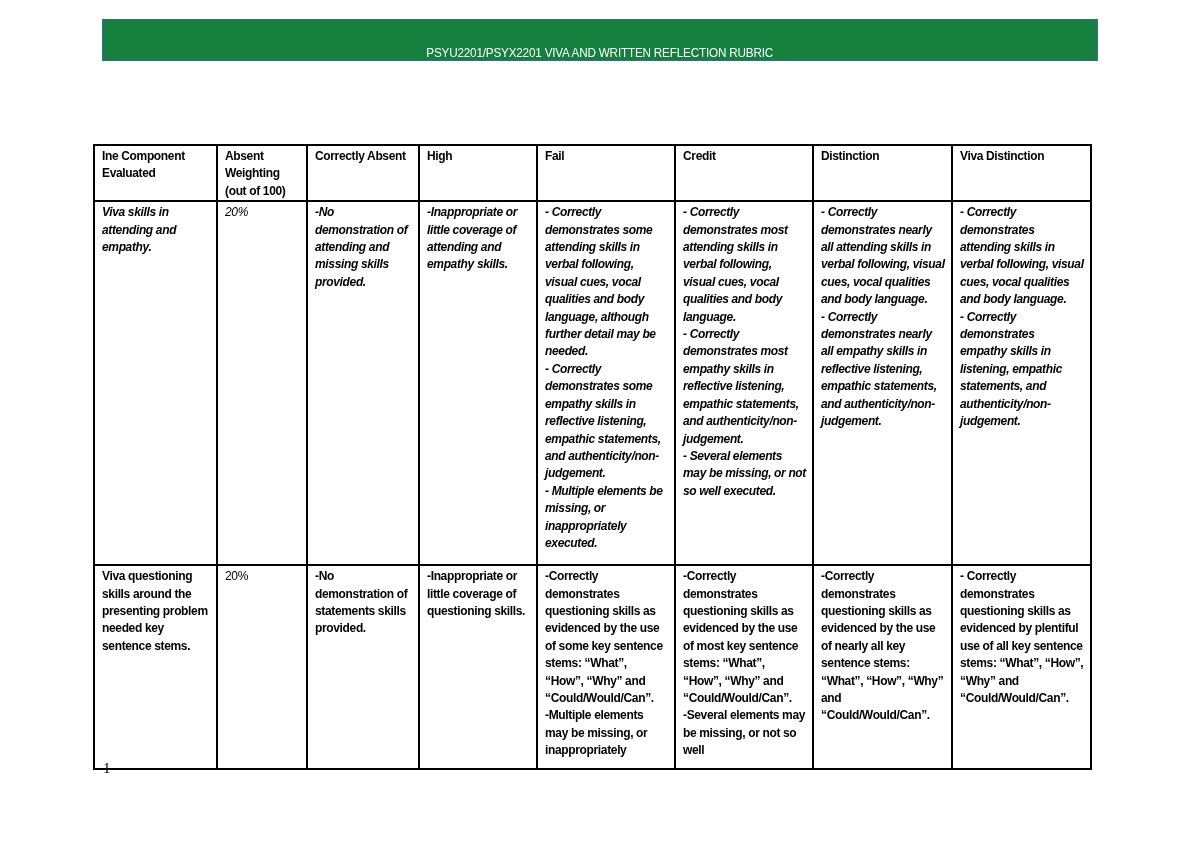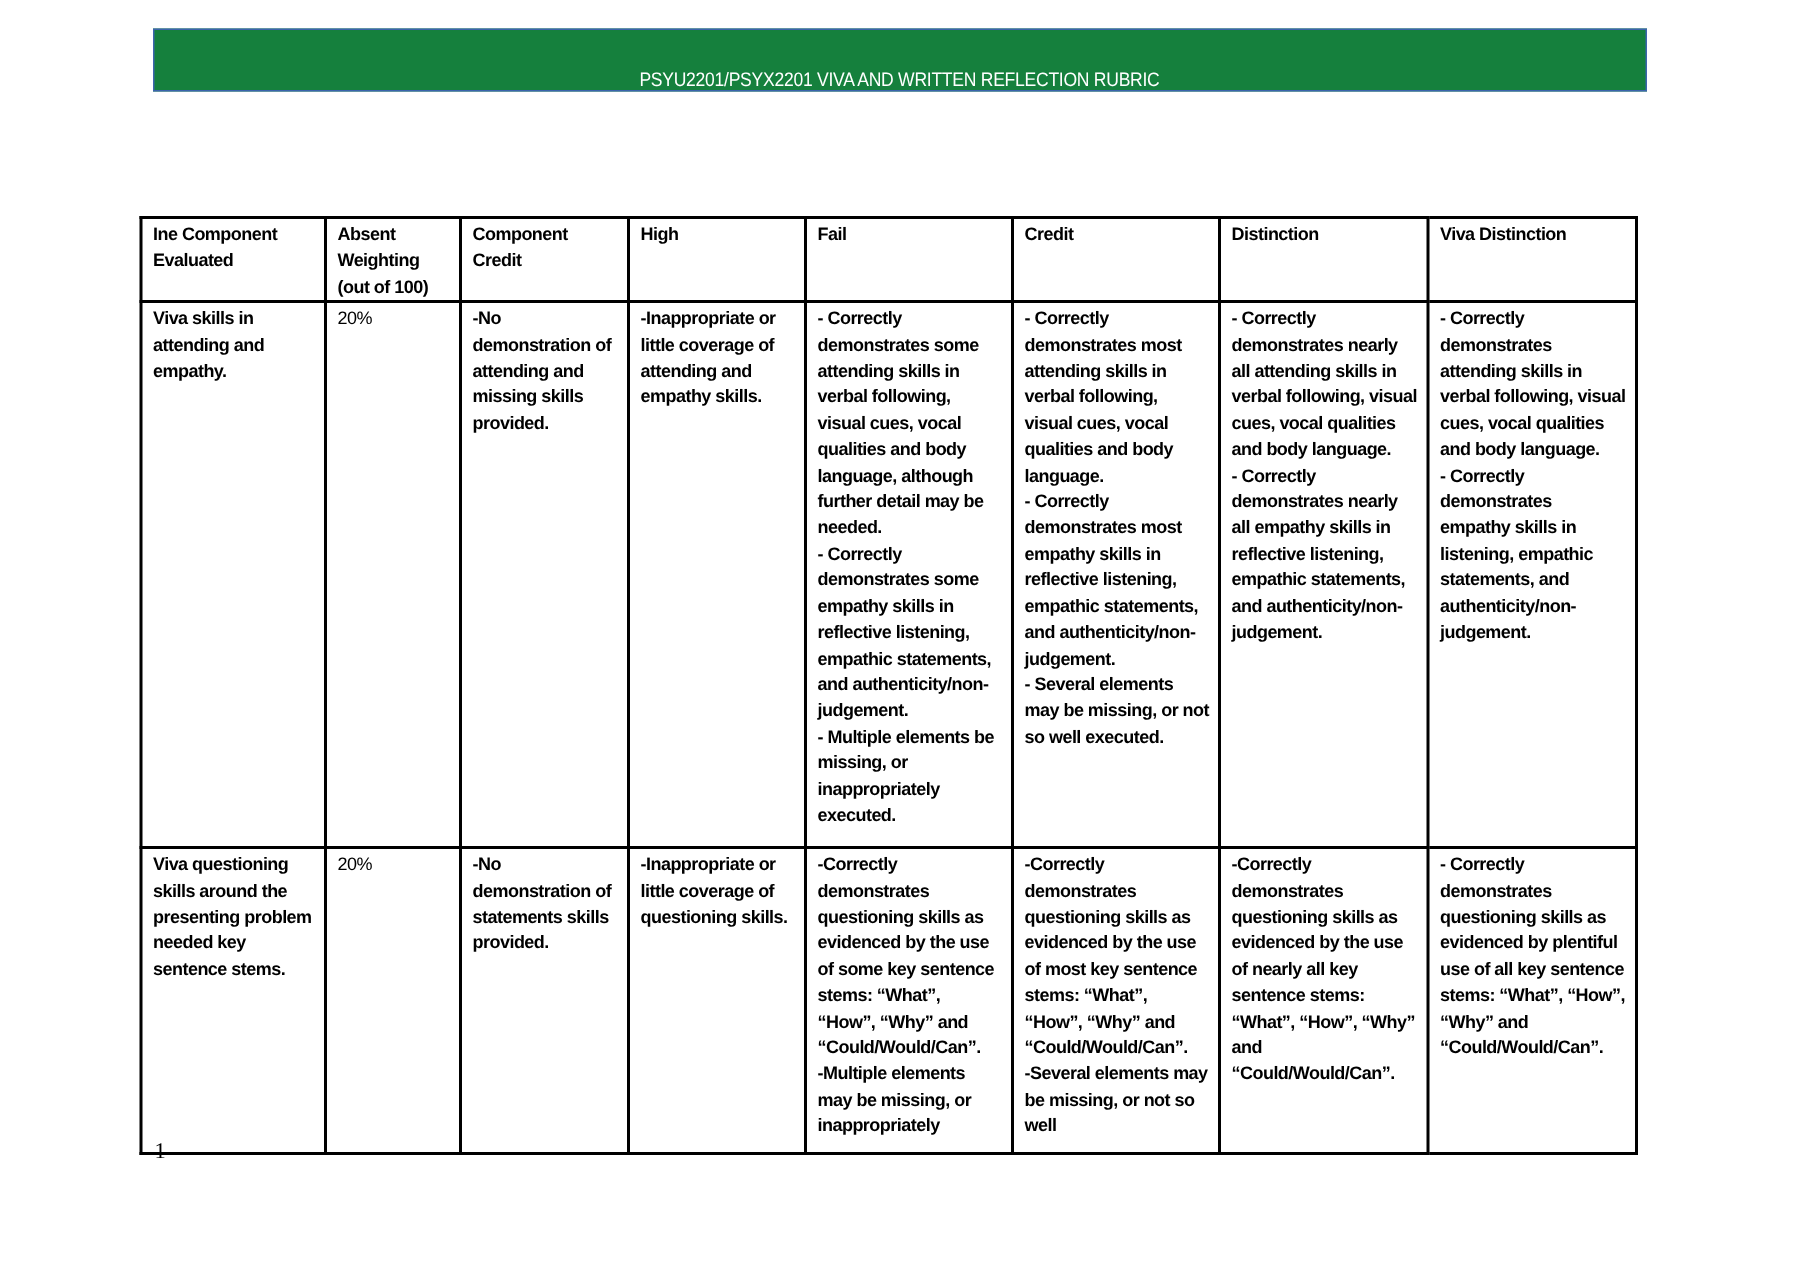--- a/index.html
+++ b/index.html
@@ -54,21 +54,21 @@
       font-size: 12px;
       line-height: 17.4px;
       font-weight: bold;
       font-family: "Liberation Sans Narrow", "Liberation Sans", "DejaVu Sans", sans-serif;
       letter-spacing: -0.35px;
       word-wrap: break-word;
       overflow: hidden;
     }
     table.rubric th { height: 50px; }
     .cell-text { white-space: pre-line; display: block; transform-origin: left top; }
-    tr.row1 td { height: 360px; }
+    tr.row1 td { height: 360px; font-style: italic; }
     tr.row2 td { height: 200px; }
     .page-number {
       position: absolute;
       left: 103px;
       top: 760px;
       font-family: "Liberation Serif", "DejaVu Serif", serif;
       font-size: 15px;
       color: #000;
     }
   </style>
@@ -92,21 +92,21 @@
   </colgroup>
   <thead>
     <tr>
       <th>
           <span class="cell-text">Ine Component Evaluated</span>
         </th>
       <th>
           <span class="cell-text">Absent Weighting (out of 100)</span>
         </th>
       <th>
-          <span class="cell-text">Component Credit</span>
+          <span class="cell-text">Correctly Absent</span>
         </th>
       <th>
           <span class="cell-text">High</span>
         </th>
       <th>
           <span class="cell-text">Fail</span>
         </th>
       <th>
           <span class="cell-text">Credit</span>
         </th>

